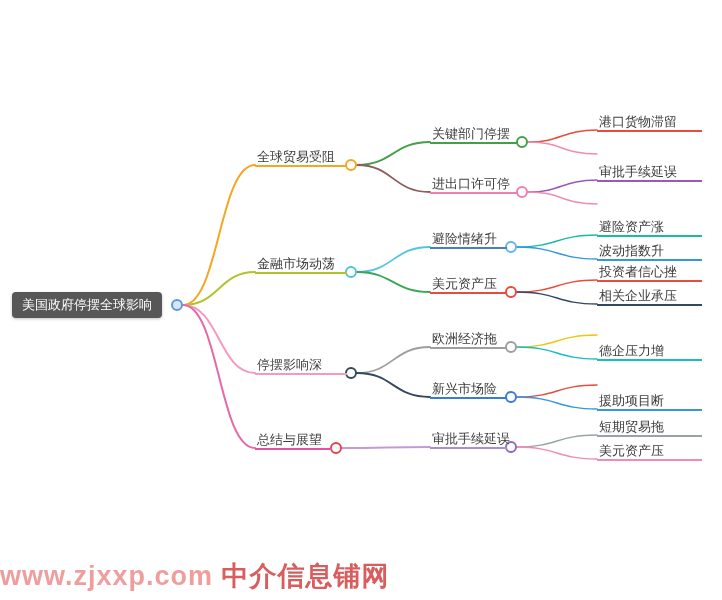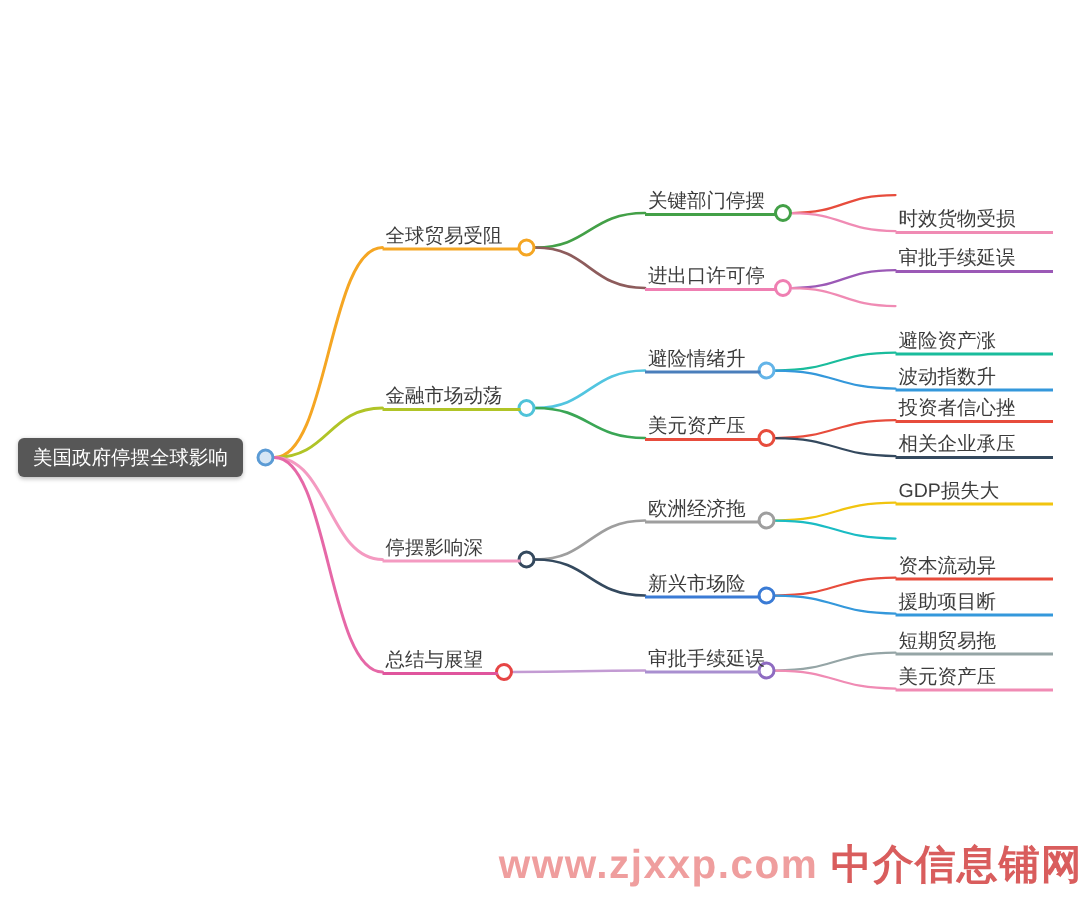--- a/index.html
+++ b/index.html
@@ -30,21 +30,21 @@
     font-size:13px;
     line-height:16px;
     padding:5px 10px;
     border-radius:4px;
     box-shadow:0 1px 3px rgba(0,0,0,.25);
     white-space:nowrap;
   }
   .watermark{
     position:absolute;
     left:0;right:0;bottom:6px;
-    text-align:right;
+    text-align:left;
     font-size:27px;
     font-weight:bold;
     letter-spacing:1px;
     pointer-events:none;
     white-space:nowrap;
   }
   .watermark .wm-url{color:rgba(233,125,125,0.75);}
   .watermark .wm-site{color:rgba(206,48,48,0.78);}
 </style>
 </head>
@@ -108,28 +108,27 @@
   <div class="node" style="left:255px;top:431px;width:75px;border-bottom-color:#e0559d">总结与展望</div>
 
   <div class="node" style="left:430px;top:125px;width:86px;border-bottom-color:#43a047">关键部门停摆</div>
   <div class="node" style="left:430px;top:175px;width:86px;border-bottom-color:#ef7fb2">进出口许可停</div>
   <div class="node" style="left:430px;top:230px;width:75px;border-bottom-color:#4a7ebb">避险情绪升</div>
   <div class="node" style="left:430px;top:275px;width:75px;border-bottom-color:#e74c3c">美元资产压</div>
   <div class="node" style="left:430px;top:330px;width:75px;border-bottom-color:#9e9e9e">欧洲经济拖</div>
   <div class="node" style="left:430px;top:380px;width:75px;border-bottom-color:#3a7bd5">新兴市场险</div>
   <div class="node" style="left:430px;top:430px;width:75px;border-bottom-color:#a98fd0">审批手续延误</div>
 
-  <div class="node" style="left:597px;top:137px;width:103px;border-bottom-color:#f08bb4">时效货物受损</div>
+  <div class="node" style="left:597px;top:113px;width:103px;border-bottom-color:#e74c3c">港口货物滞留</div>
   <div class="node" style="left:597px;top:163px;width:103px;border-bottom-color:#9b59b6">审批手续延误</div>
   <div class="node" style="left:597px;top:218px;width:103px;border-bottom-color:#1abc9c">避险资产涨</div>
   <div class="node" style="left:597px;top:263px;width:103px;border-bottom-color:#e74c3c">投资者信心挫</div>
   <div class="node" style="left:597px;top:242px;width:103px;border-bottom-color:#3498db">波动指数升</div>
   <div class="node" style="left:597px;top:287px;width:103px;border-bottom-color:#34495e">相关企业承压</div>
-  <div class="node" style="left:597px;top:318px;width:103px;border-bottom-color:#f1c40f">GDP损失大</div>
-  <div class="node" style="left:597px;top:368px;width:103px;border-bottom-color:#e74c3c">资本流动异</div>
+  <div class="node" style="left:597px;top:342px;width:103px;border-bottom-color:#1abcc4">德企压力增</div>
   <div class="node" style="left:597px;top:392px;width:103px;border-bottom-color:#3498db">援助项目断</div>
   <div class="node" style="left:597px;top:418px;width:103px;border-bottom-color:#95a5a6">短期贸易拖</div>
   <div class="node" style="left:597px;top:442px;width:103px;border-bottom-color:#f08bb4">美元资产压</div>
 
   <div class="watermark">
     <span class="wm-url">www.zjxxp.com</span>
     <span> </span>
     <span class="wm-site">中介信息铺网</span>
   </div>
 

